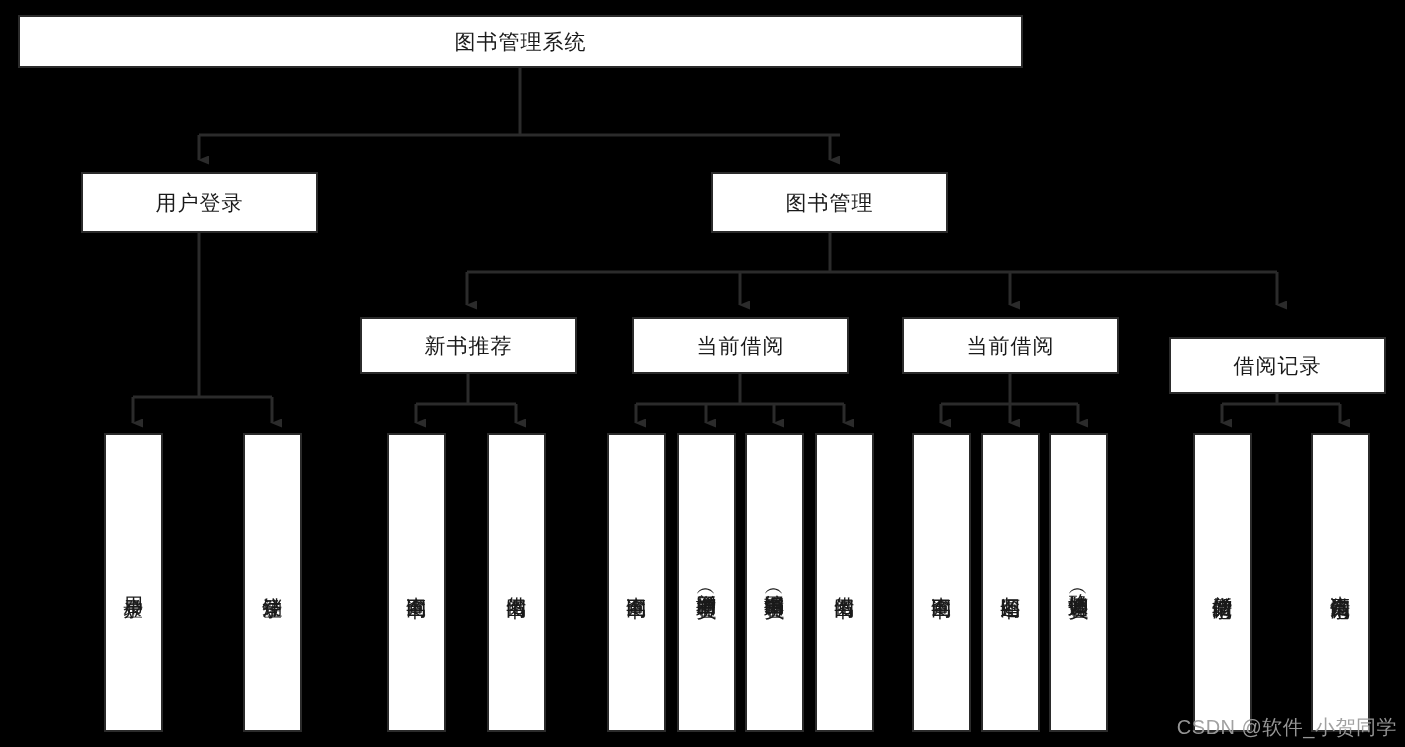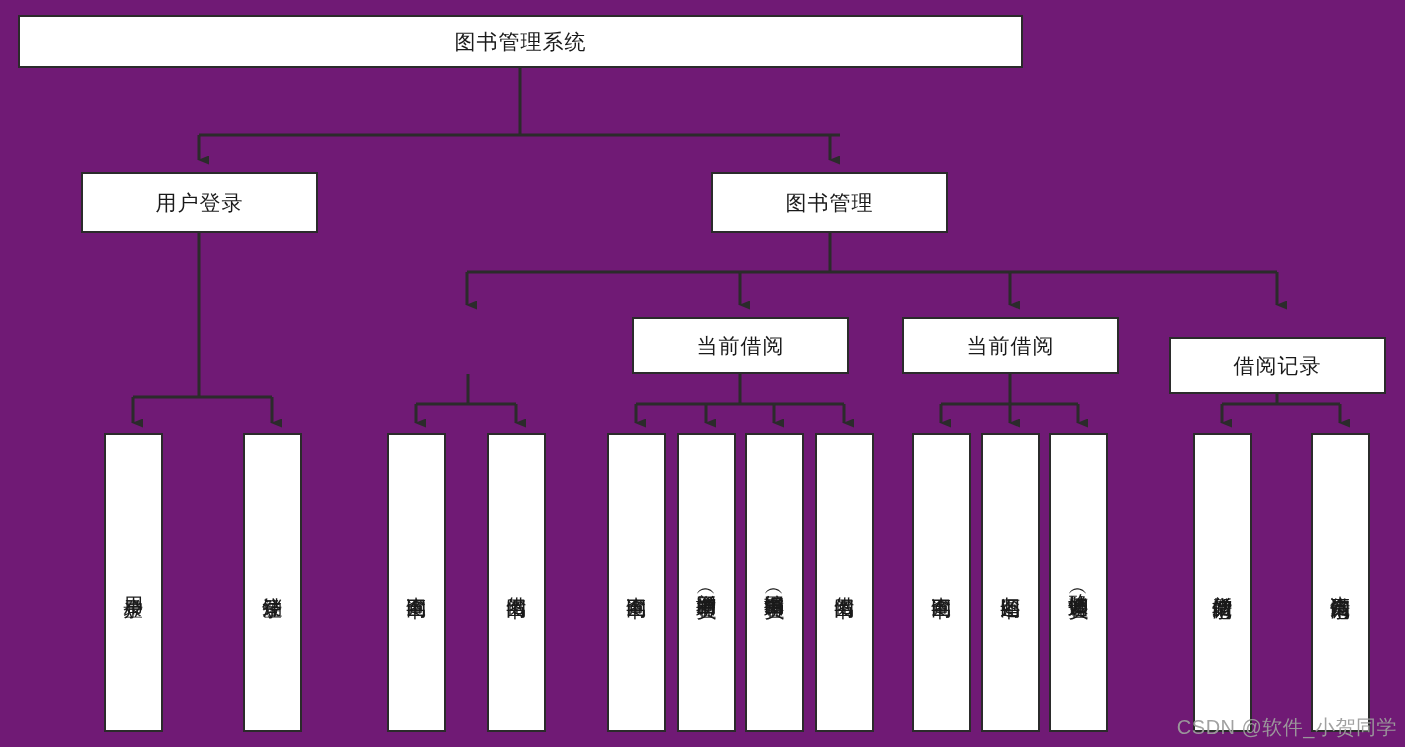--- a/index.html
+++ b/index.html
@@ -5,21 +5,21 @@
 <style>
   html, body {
     margin: 0;
     padding: 0;
     background: #ffffff;
   }
   #canvas {
     position: relative;
     width: 1405px;
     height: 747px;
-    background: #701a75;
+    background: #000000;
     font-family: "Liberation Sans", "DejaVu Sans", sans-serif;
     overflow: hidden;
   }
   #wires {
     position: absolute;
     left: 0;
     top: 0;
     width: 1405px;
     height: 747px;
     pointer-events: none;
@@ -127,20 +127,23 @@
     <span>图书管理系统</span>
   </div>
 
   <div class="node node-h" style="left:81px; top:172px; width:237px; height:61px;">
     <span>用户登录</span>
   </div>
   <div class="node node-h" style="left:711px; top:172px; width:237px; height:61px;align-items:center;">
     <span>图书管理</span>
   </div>
 
+  <div class="node node-h" style="left:360px; top:317px; width:217px; height:57px;">
+    <span>新书推荐</span>
+  </div>
   <div class="node node-h" style="left:632px; top:317px; width:217px; height:57px;">
     <span>当前借阅</span>
   </div>
   <div class="node node-h" style="left:902px; top:317px; width:217px; height:57px;align-items:center;">
     <span>当前借阅</span>
   </div>
   <div class="node node-h" style="left:1169px; top:317px; width:217px; height:57px;margin-top:20px;">
     <span>借阅记录</span>
   </div>
 

